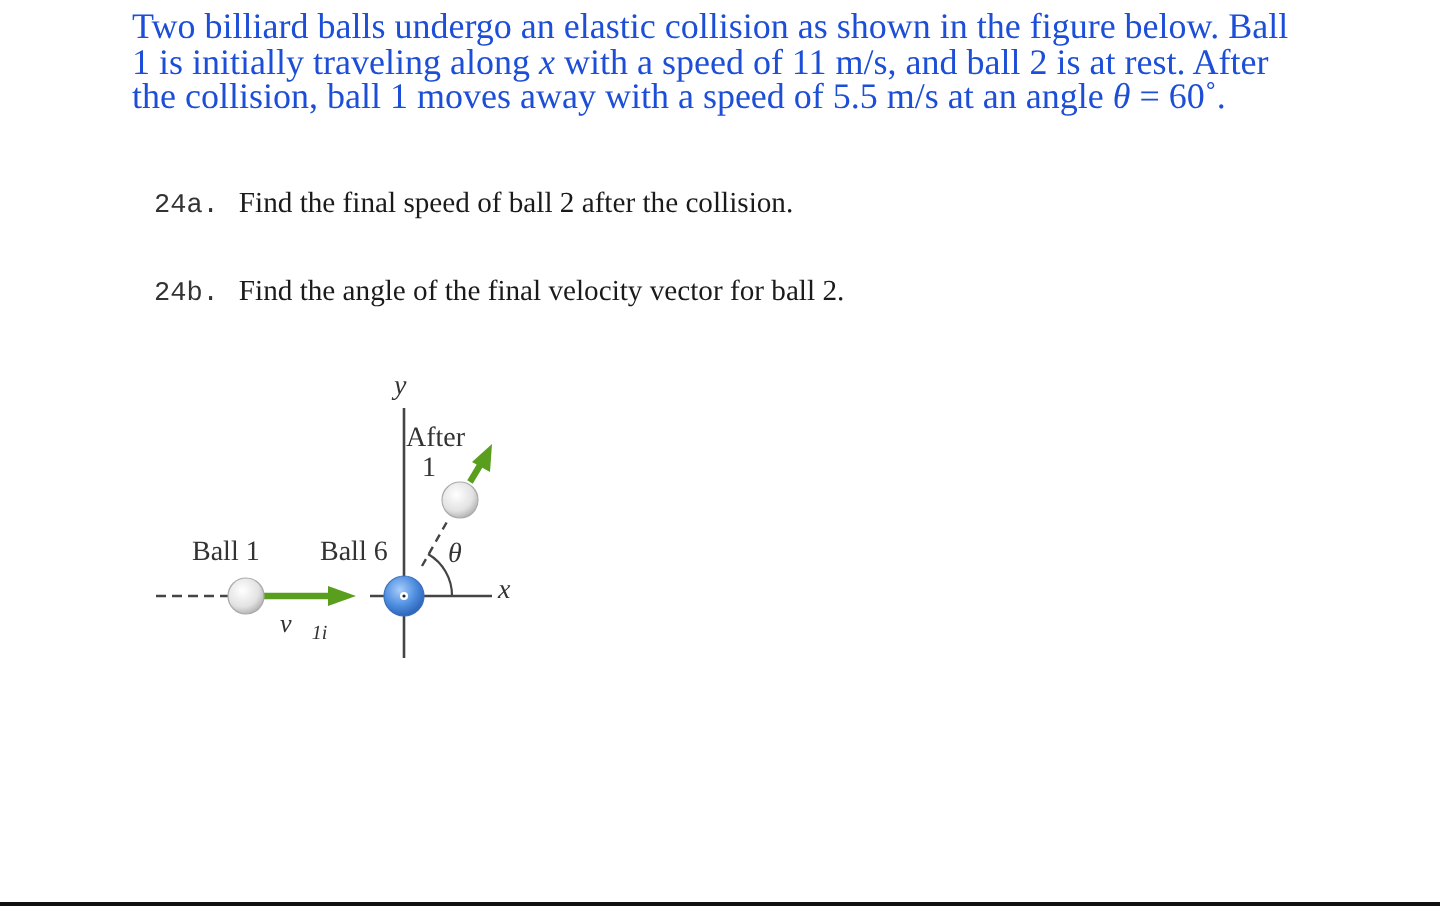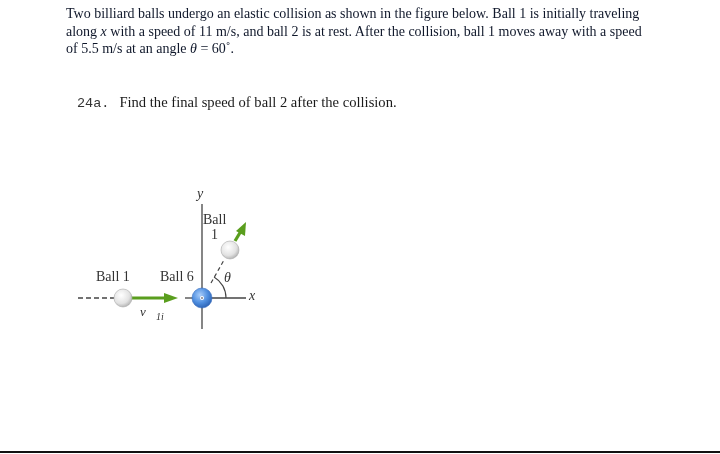--- a/index.html
+++ b/index.html
@@ -4,21 +4,21 @@
 <style>
   html, body { margin:0; padding:0; }
   body {
     width:720px; height:454px; background:#ffffff; position:relative; overflow:hidden;
     font-family: "DejaVu Serif", "Liberation Serif", serif; color:#1a1a1a;
   }
   .page { position:absolute; left:0; top:0; width:720px; height:454px; }
   .para {
     position:absolute; left:66px; width:590px;
     font-family: "Liberation Serif", "DejaVu Serif", serif;
-    font-size:14px; line-height:17.5px; color:#0f172a;
+    font-size:18px; line-height:17.5px; color:#1d4ed8;
   }
   .p1 { top:5px; }
   .p2 { top:61px; }
   .q { position:absolute; left:66px; font-family:"Liberation Serif", serif; font-size:14.6px; color:#1a1a1a; white-space:nowrap;margin-left:11px; }
   .q .num { font-family:"Liberation Mono", "DejaVu Sans Mono", monospace; font-size:13.5px; color:#333; margin-right:10px; }
   .qa { top:94px; }
   .qb { top:138px; }
   .it { font-style:italic; }
   .figure { position:absolute; left:70px; top:182px; width:200px; height:160px; }
   .figure svg { position:absolute; left:0; top:0; }
@@ -30,20 +30,23 @@
 
 <div class="page">
 
   <div class="para p1"><span>Two billiard balls undergo an elastic collision as shown in the figure below. Ball 1 is initially traveling along </span><span class="it">x</span><span> with a speed of 11 m/s, and ball 2 is at rest. After the collision, ball 1 moves away with a speed of 5.5 m/s at an angle </span><span class="it">θ</span><span> = 60˚.</span></div>
 
 
   <div class="q qa">
     <span class="num">24a.</span><span>Find the final speed of ball 2 after the collision.</span>
   </div>
 
+  <div class="q qb">
+    <span class="num">24b.</span><span>Find the angle of the final velocity vector for ball 2.</span>
+  </div>
 
   <div class="figure">
     <svg width="200" height="160" viewBox="0 0 200 160">
       <defs>
         <radialGradient id="gw" cx="40%" cy="35%" r="65%">
           <stop offset="0%" stop-color="#ffffff"></stop>
           <stop offset="70%" stop-color="#e2e2e2"></stop>
           <stop offset="100%" stop-color="#b8b8b8"></stop>
         </radialGradient>
         <radialGradient id="gb" cx="40%" cy="35%" r="65%">
@@ -74,21 +77,21 @@
       <circle cx="160" cy="68" r="9" fill="url(#gw)" stroke="#aaa" stroke-width="0.6"></circle>
 
       <line x1="165" y1="59" x2="171" y2="49" stroke="#5a9e1e" stroke-width="3.2"></line>
       <polygon points="166,49 176,40 175,54" fill="#5a9e1e"></polygon>
 
       <path d="M 156 116 A 24 24 0 0 0 144 95" fill="none" stroke="#444" stroke-width="1.1"></path>
     </svg>
 
     <span class="lbl it" style="left:127px; top:4px;">y</span>
     <span class="lbl it" style="left:179px; top:106px;">x</span>
-    <span class="lbl" style="left:133px; top:30px;">Ball</span>
+    <span class="lbl" style="left:133px; top:30px;">After</span>
     <span class="lbl" style="left:141px; top:45px;">1</span>
     <span class="lbl" style="left:26px; top:87px;">Ball 1</span>
     <span class="lbl" style="left:90px; top:87px;">Ball 6</span>
     <span class="lbl it" style="left:154px; top:88px;">θ</span>
     <span class="lbl it" style="left:70px; top:122px; font-size:13px;"><span>v⃗</span><sub style="font-size:10px;">1i</sub></span>
   </div>
 
   <div class="bottom-rule"></div>
 </div>
 

